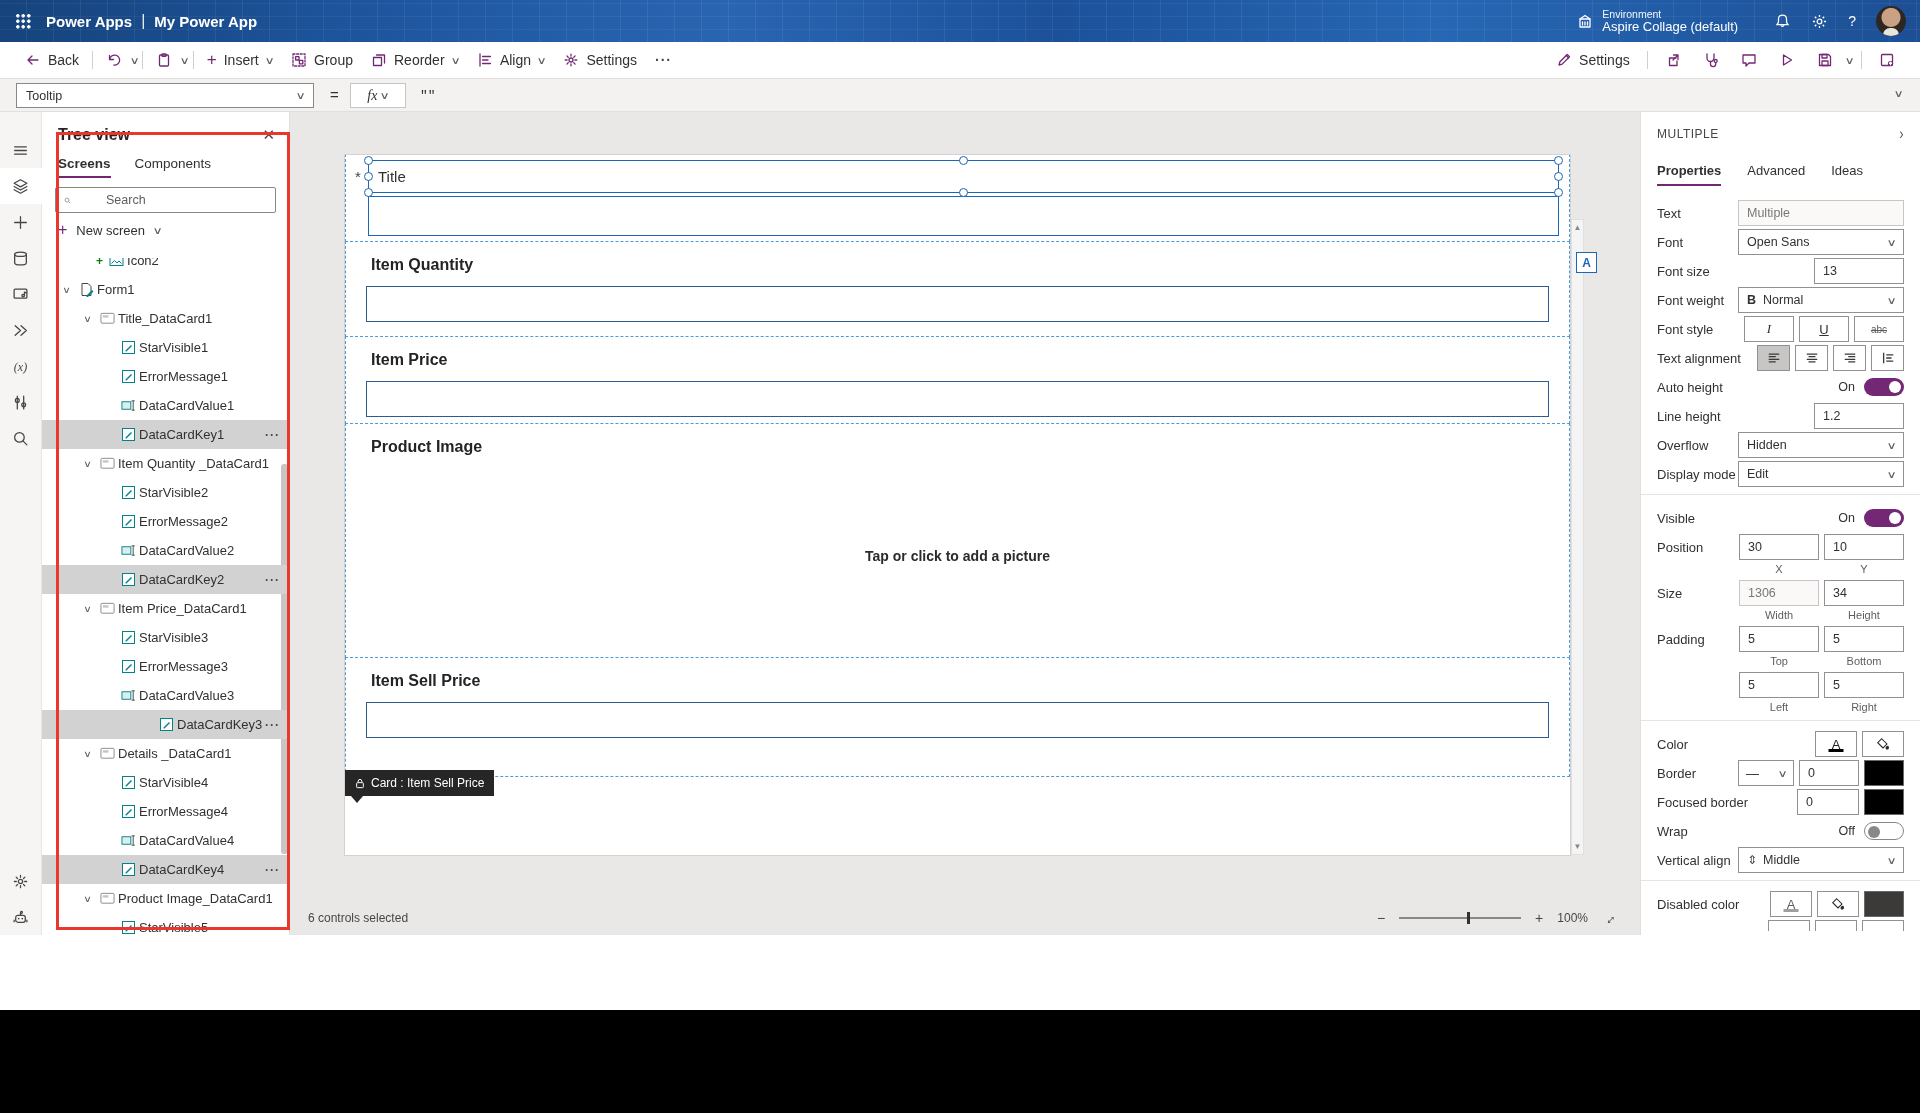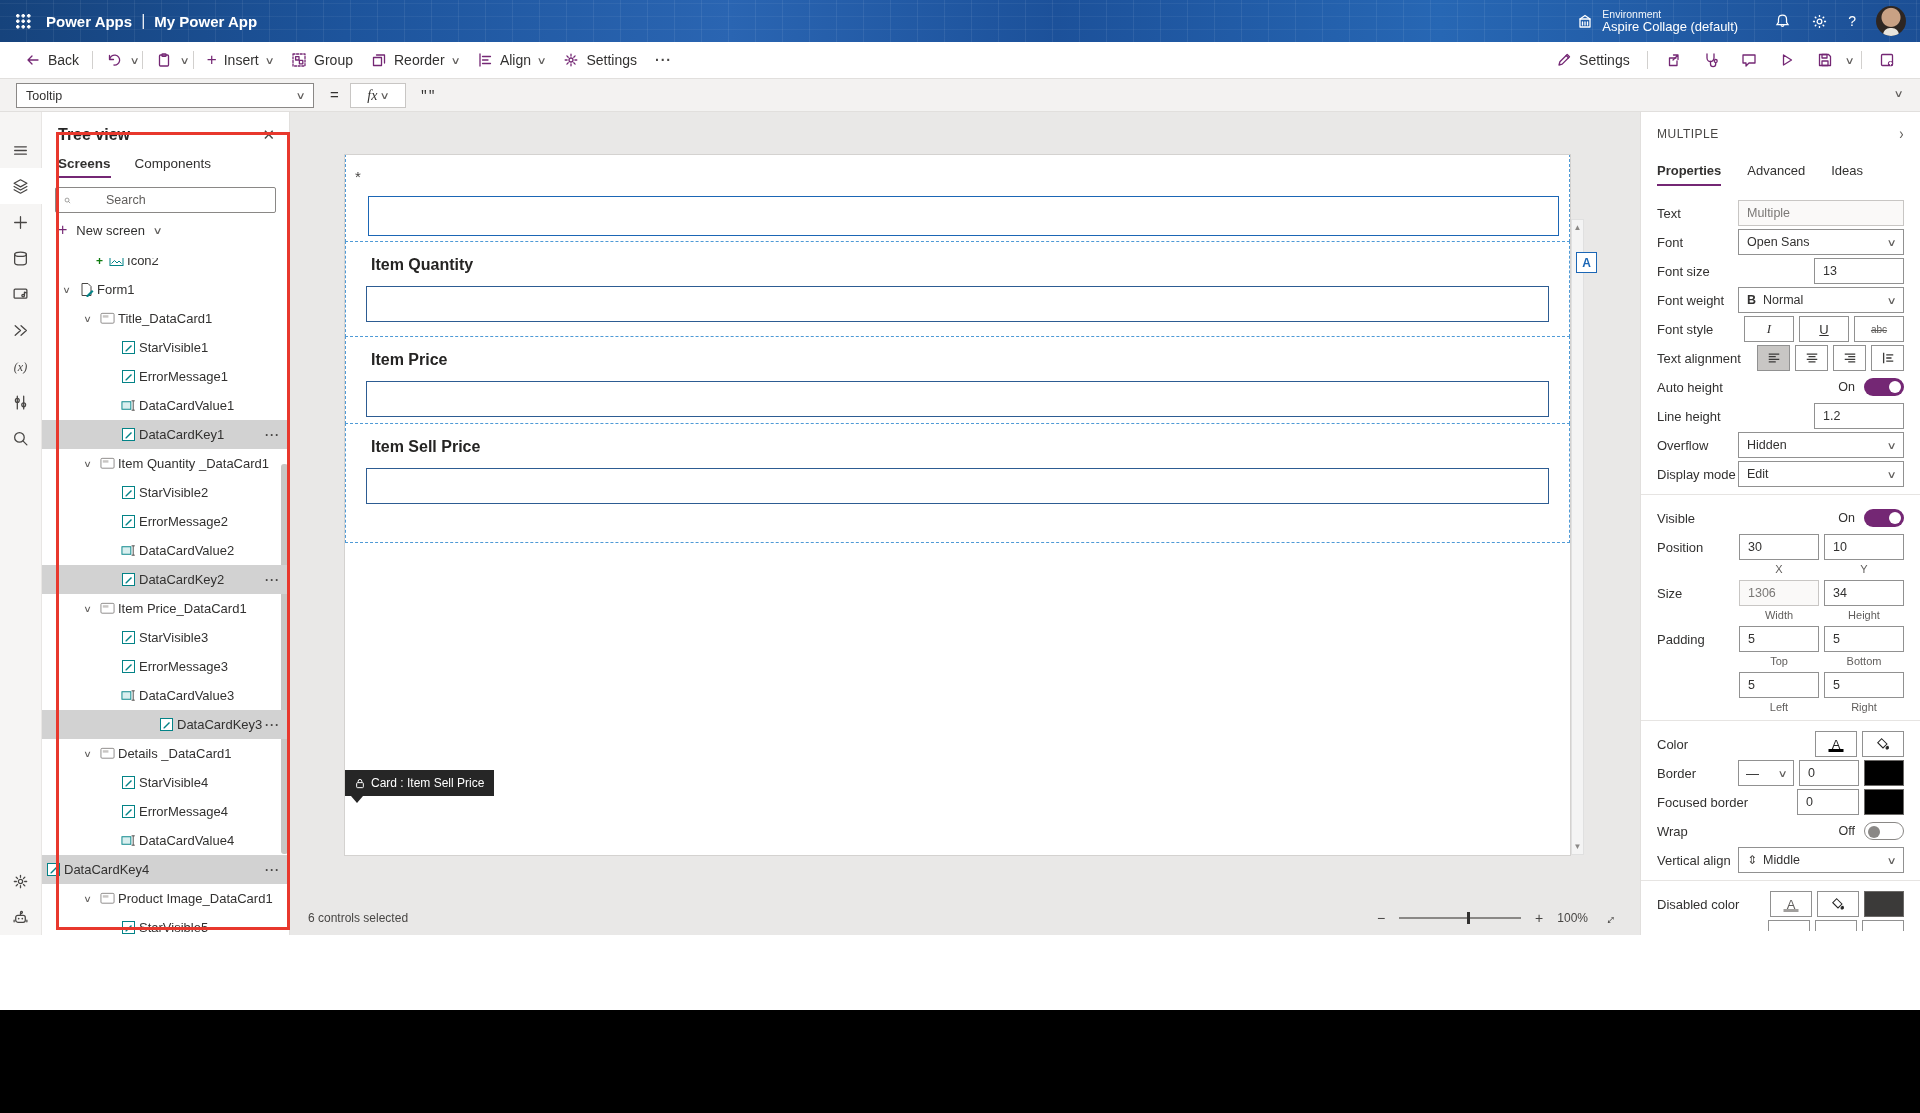--- a/index.html
+++ b/index.html
@@ -672,21 +672,21 @@
         </div>
         <div class="ti" style="padding-left: 75px;">
           <span class="ticon">
             <svg viewBox="0 0 16 14">
               <rect x="1" y="3" width="9.5" height="8" style="stroke:#038387" fill="#d9efef"></rect>
               <path d="M13 2v10M11.3 2h3.4M11.3 12h3.4" style="stroke:#484644"></path>
             </svg>
           </span>
           <span class="tlabel">DataCardValue4</span>
         </div>
-        <div class="ti sel" style="">
+        <div class="ti sel" style="padding-left: 75px;">
           <span class="ticon">
             <svg viewBox="0 0 15 15" style="stroke:#038387">
               <rect x="1.5" y="1.5" width="12" height="12" fill="#fff"></rect>
               <path d="M4.5 10.5l5.5-5.5 1 1-5.5 5.5h-1v-1z" fill="#038387" stroke="none"></path>
             </svg>
           </span>
           <span class="tlabel">DataCardKey4</span>
           <span class="more">···</span>
         </div>
         <div class="ti" style="padding-left: 37px;">
@@ -712,30 +712,45 @@
     <div class="tp-scroll"></div>
   </div>
 
   <div class="redbox"></div>
 
   <div class="canvas">
     <div class="form">
       <div id="cards">
           <div class="card" style="height: 88px;">
             <span class="t-star">*</span>
+            <div class="t-label-row">
+              <span>Title</span>
+              <span class="handle" style="top: -5px; left: -5px;"></span>
+              <span class="handle" style="top: -5px; left: calc(50% - 5px);"></span>
+              <span class="handle" style="top: -5px; right: -5px;"></span>
+              <span class="handle" style="inset: auto auto -5px -5px;"></span>
+              <span class="handle" style="inset: auto auto -5px calc(50% - 5px);"></span>
+              <span class="handle" style="top: auto; right: -5px; bottom: -5px;"></span>
+              <span class="handle" style="top: calc(50% - 5px); left: -5px;"></span>
+              <span class="handle" style="top: calc(50% - 5px); right: -5px;"></span>
+            </div>
             <div class="t-input"></div>
           </div>
           <div class="card" style="height: 96px;">
             <div class="card-label">Item Quantity</div>
             <div class="card-input" style="bottom: auto; top: 44px; height: 36px;"></div>
           </div>
           <div class="card" style="height: 88px;">
             <div class="card-label">Item Price</div>
             <div class="card-input" style="bottom: auto; top: 44px; height: 36px;"></div>
           </div>
+          <div class="card image" style="height: 235px;">
+            <div class="card-label">Product Image</div>
+            <div class="ph">Tap or click to add a picture</div>
+          </div>
           <div class="card" style="height: 120px;">
             <div class="card-label">Item Sell Price</div>
             <div class="card-input" style="bottom: auto; top: 44px; height: 36px;"></div>
           </div>
         </div>
     </div>
     <div class="ctooltip">
       <svg viewBox="0 0 12 13">
           <rect x="2" y="5.5" width="8" height="6" rx="1"></rect>
           <path d="M3.8 5.5V3.8a2.2 2.2 0 014.4 0v1.7"></path>

